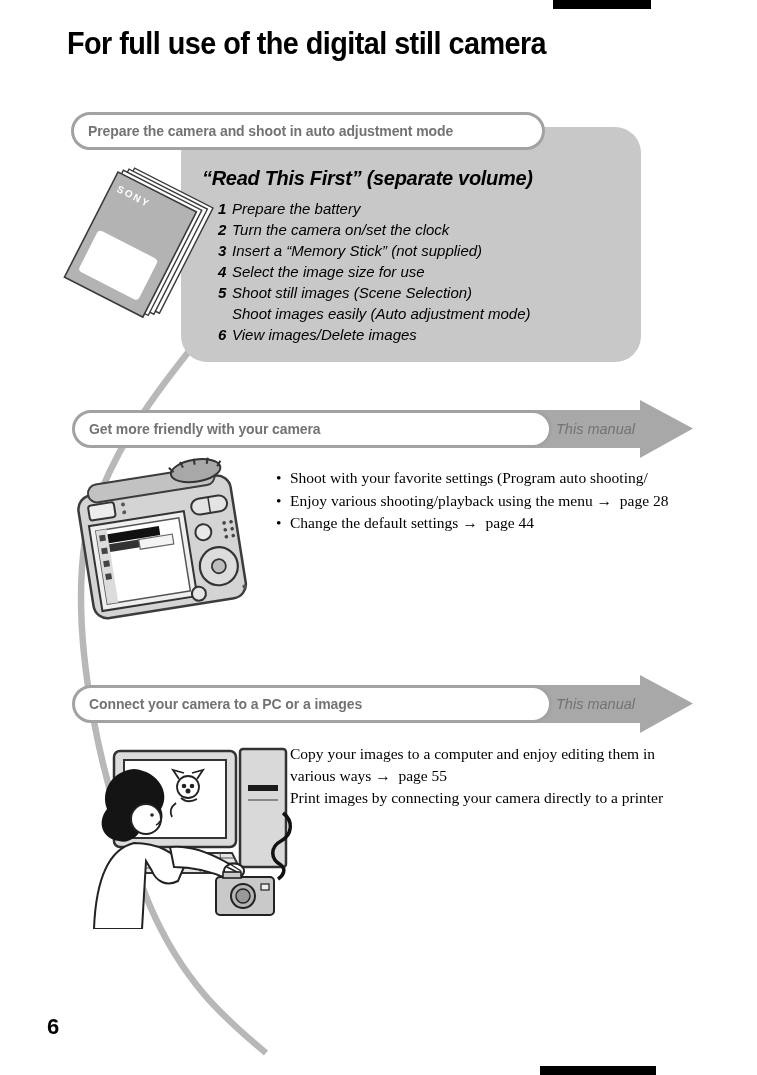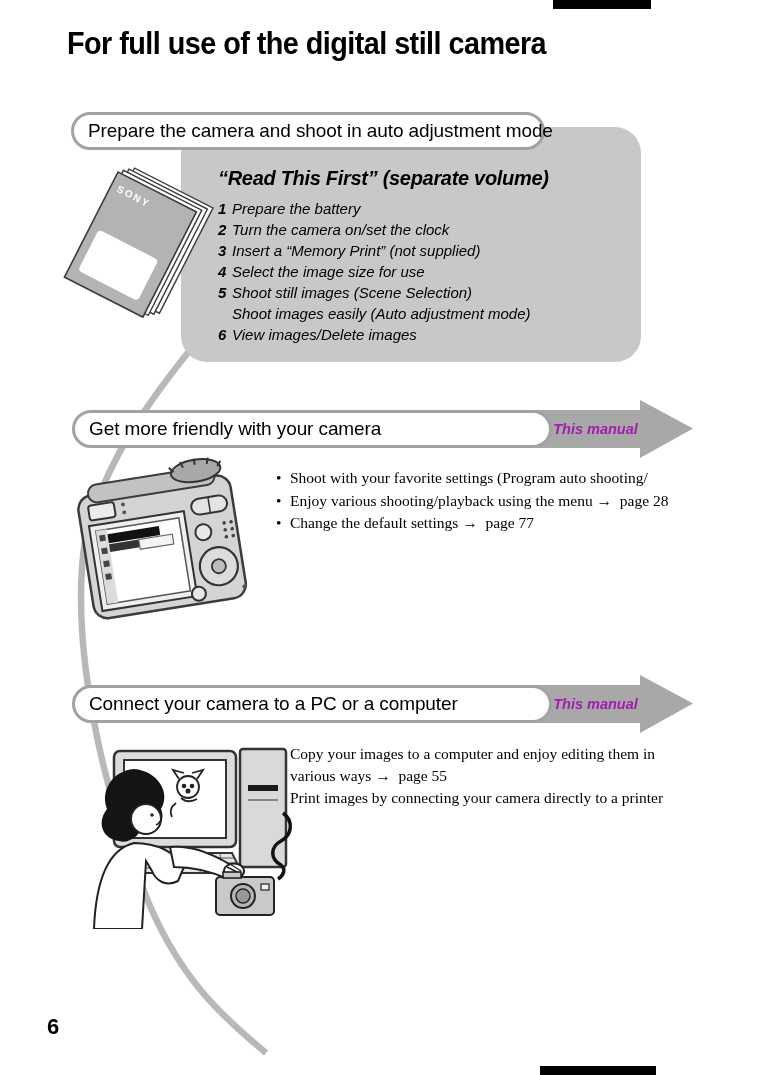--- a/index.html
+++ b/index.html
@@ -12,39 +12,39 @@
 
   #title { position:absolute; left:67px; top:26px; font-weight:bold; font-size:31px;
            letter-spacing:-0.6px; transform:scaleX(.93); transform-origin:0 0; white-space:nowrap; color:#000; z-index:5; }
 
   #curve { position:absolute; left:0; top:0; z-index:1; }
 
   #graybox { position:absolute; left:181px; top:127px; width:460px; height:235px;
              background:#c8c8c8; border-radius:26px; z-index:2; }
 
   .pill { position:absolute; background:#fff; border:3.5px solid #a2a2a2; border-radius:21px;
-          display:flex; align-items:center; padding-left:14px; font-weight:normal; font-size:19px;
-          letter-spacing:-0.1px; color:#000000; z-index:4; white-space:nowrap; }
+          display:flex; align-items:center; padding-left:14px; font-weight:bold; font-size:14px;
+          letter-spacing:-0.1px; color:#737373; z-index:4; white-space:nowrap; }
   #pill1 { left:71px; top:112px; width:474px; height:38px; }
 
-  #box-title { position:absolute; left:218px; top:167px; font-size:20px; font-weight:bold;
+  #box-title { position:absolute; left:202px; top:167px; font-size:20px; font-weight:bold;
                font-style:italic; letter-spacing:-0.3px; z-index:3; white-space:nowrap; }
   #steps { position:absolute; left:218px; top:198px; z-index:3; font-style:italic;
            font-size:15px; line-height:21px; color:#000; }
   .step { display:flex; }
   .step .n { font-weight:bold; width:14px; flex:none; }
 
   .banner { position:absolute; left:70px; width:645px; height:60px; z-index:3; }
   #banner2 { top:399px; }
   #banner3 { top:674px; }
   .banner svg { position:absolute; left:0; top:0; }
   .banner .pill { left:2px; top:11px; width:480px; height:38px; }
   .banner .tag { position:absolute; left:458px; top:0; width:135px; height:59px;
                  display:flex; align-items:center; justify-content:center;
-                 color:#a21caf; font-weight:bold; font-style:italic; font-size:14.5px; z-index:4; }
+                 color:#737373; font-weight:normal; font-style:italic; font-size:14.5px; z-index:4; }
 
   .bullets { position:absolute; left:276px; width:465px; font-family:"Liberation Serif", serif;
              font-size:15.5px; line-height:21.5px; color:#000; z-index:3; }
   #bullets2 { top:467px; }
   #bullets3 { top:743px; }
   .b { display:flex; margin-bottom:1px; }
   .b .dot { width:14px; flex:none; }
   .b .line { white-space:pre; }
 
   .illus { position:absolute; z-index:3; }
@@ -80,21 +80,21 @@
     <div class="step">
       <span class="n">1</span>
       <span>Prepare the battery</span>
     </div>
     <div class="step">
       <span class="n">2</span>
       <span>Turn the camera on/set the clock</span>
     </div>
     <div class="step">
       <span class="n">3</span>
-      <span>Insert a “Memory Print” (not supplied)</span>
+      <span>Insert a “Memory Stick” (not supplied)</span>
     </div>
     <div class="step">
       <span class="n">4</span>
       <span>Select the image size for use</span>
     </div>
     <div class="step">
       <span class="n">5</span>
       <span>
         <span style="display:block">Shoot still images (Scene Selection)</span>
         <span style="display:block">Shoot images easily (Auto adjustment mode)</span>
@@ -136,21 +136,21 @@
     </div>
     <div class="b">
       <span class="dot">•</span>
       <div>
           <div class="line">Enjoy various shooting/playback using the menu →  page 28</div>
         </div>
     </div>
     <div class="b">
       <span class="dot">•</span>
       <div>
-          <div class="line">Change the default settings →  page 77</div>
+          <div class="line">Change the default settings →  page 44</div>
         </div>
     </div>
   </div>
 
   <svg id="camera" class="illus" width="200" height="200">
     <g transform="rotate(-9 100 100)">
       <rect x="18" y="32" width="154" height="124" rx="14" fill="#d4d4d4" stroke="#3c3c3c" stroke-width="2.5"></rect>
       <rect x="30" y="22" width="128" height="18" rx="9" fill="#c2c2c2" stroke="#3c3c3c" stroke-width="2"></rect>
       <ellipse cx="140" cy="24" rx="25" ry="11" fill="#a8a8a8" stroke="#333" stroke-width="2"></ellipse>
       <path d="M118,22 l-4,-5 M128,19 l-2,-6 M140,18 l0,-6 M152,19 l2,-6 M162,23 l4,-5" stroke="#333" stroke-width="2" fill="none"></path>
@@ -181,21 +181,21 @@
       <circle cx="124" cy="146" r="7" fill="#e6e6e6" stroke="#333" stroke-width="2"></circle>
       <circle cx="170" cy="146" r="2" fill="#555"></circle>
     </g>
   </svg>
 
   <div id="banner3" class="banner">
     <svg width="645" height="60">
       <polygon points="300,11 570,11 570,1 623,29.5 570,59 570,49 300,49" fill="#a8a8a8"></polygon>
     </svg>
     <div class="pill">
-      <span>Connect your camera to a PC or a computer</span>
+      <span>Connect your camera to a PC or a images</span>
     </div>
     <div class="tag">This manual</div>
   </div>
 
   <div id="bullets3" class="bullets">
     <div class="b">
       <span class="dot">•</span>
       <div>
         <div class="line">Copy your images to a computer and enjoy editing them in</div>
         <div class="line">various ways →  page 55</div>

